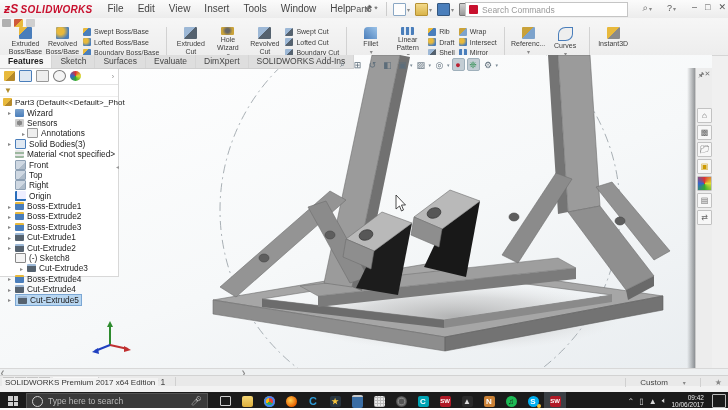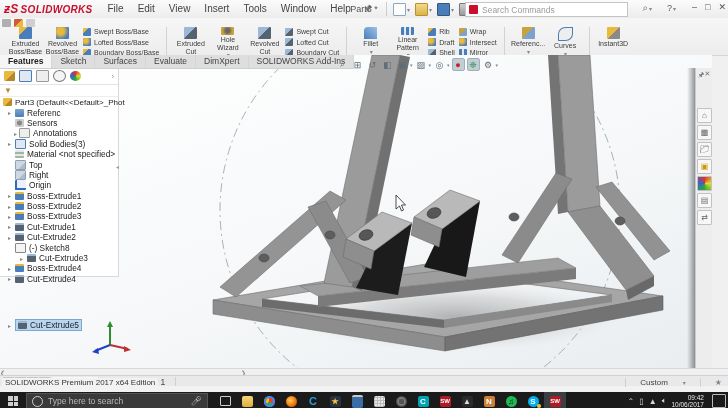--- a/index.html
+++ b/index.html
@@ -431,45 +431,50 @@
         </div>
 
       <div class="titem">
         <span class="noarrow"></span>
           <span class="ti ti-part"></span>
         <span class="tlabel" style="font-size:8px;">Part3 (Default&lt;&lt;Default&gt;_Phot</span>
       </div>
       <div class="titem" style="padding-left:8px;">
         <span class="arrow">▸</span>
           <span class="ti ti-hist"></span>
-        <span class="tlabel">Referenc</span>
+        <span class="tlabel">Wizard</span>
       </div>
       <div class="titem" style="padding-left:8px;">
         <span class="noarrow"></span>
           <span class="ti ti-sens"></span>
         <span class="tlabel">Sensors</span>
       </div>
-      <div class="titem" style="padding-left:12px;text-align:center;">
+      <div class="titem" style="padding-left:20px;text-align:center;">
         <span class="arrow">▸</span>
           <span class="ti ti-ann"></span>
         <span class="tlabel">Annotations</span>
       </div>
       <div class="titem" style="padding-left:8px;">
         <span class="arrow">▸</span>
           <span class="ti ti-body"></span>
         <span class="tlabel">Solid Bodies(3)</span>
       </div>
       <div class="titem" style="padding-left:8px;">
         <span class="noarrow"></span>
           <span class="ti ti-mat"></span>
         <span class="tlabel">Material &lt;not specified&gt;</span>
       </div>
       <div class="titem" style="padding-left:8px;">
         <span class="noarrow"></span>
           <span class="ti ti-plane"></span>
+        <span class="tlabel">Front</span>
+      </div>
+      <div class="titem" style="padding-left:8px;">
+        <span class="noarrow"></span>
+          <span class="ti ti-plane"></span>
         <span class="tlabel">Top</span>
       </div>
       <div class="titem" style="padding-left:8px;">
         <span class="noarrow"></span>
           <span class="ti ti-plane"></span>
         <span class="tlabel">Right</span>
       </div>
       <div class="titem" style="padding-left:8px;">
         <span class="noarrow"></span>
           <span class="ti ti-origin"></span>
@@ -513,21 +518,21 @@
       <div class="titem" style="padding-left:8px;">
         <span class="arrow">▸</span>
           <span class="ti ti-boss"></span>
         <span class="tlabel">Boss-Extrude4</span>
       </div>
       <div class="titem" style="padding-left:8px;">
         <span class="arrow">▸</span>
           <span class="ti ti-cut"></span>
         <span class="tlabel">Cut-Extrude4</span>
       </div>
-      <div class="titem selected" style="padding-left:8px;margin-top:36px;">
+      <div class="titem selected" style="padding-left:8px;">
         <span class="arrow">▸</span>
         <span class="selwrap">
             <span class="ti ti-cut"></span>
         <span class="tlabel">Cut-Extrude5</span>
           </span>
       </div>
       <span class="splitter-arrow">◂</span>
     </div>
 
     <div class="tp-shadow"></div>

